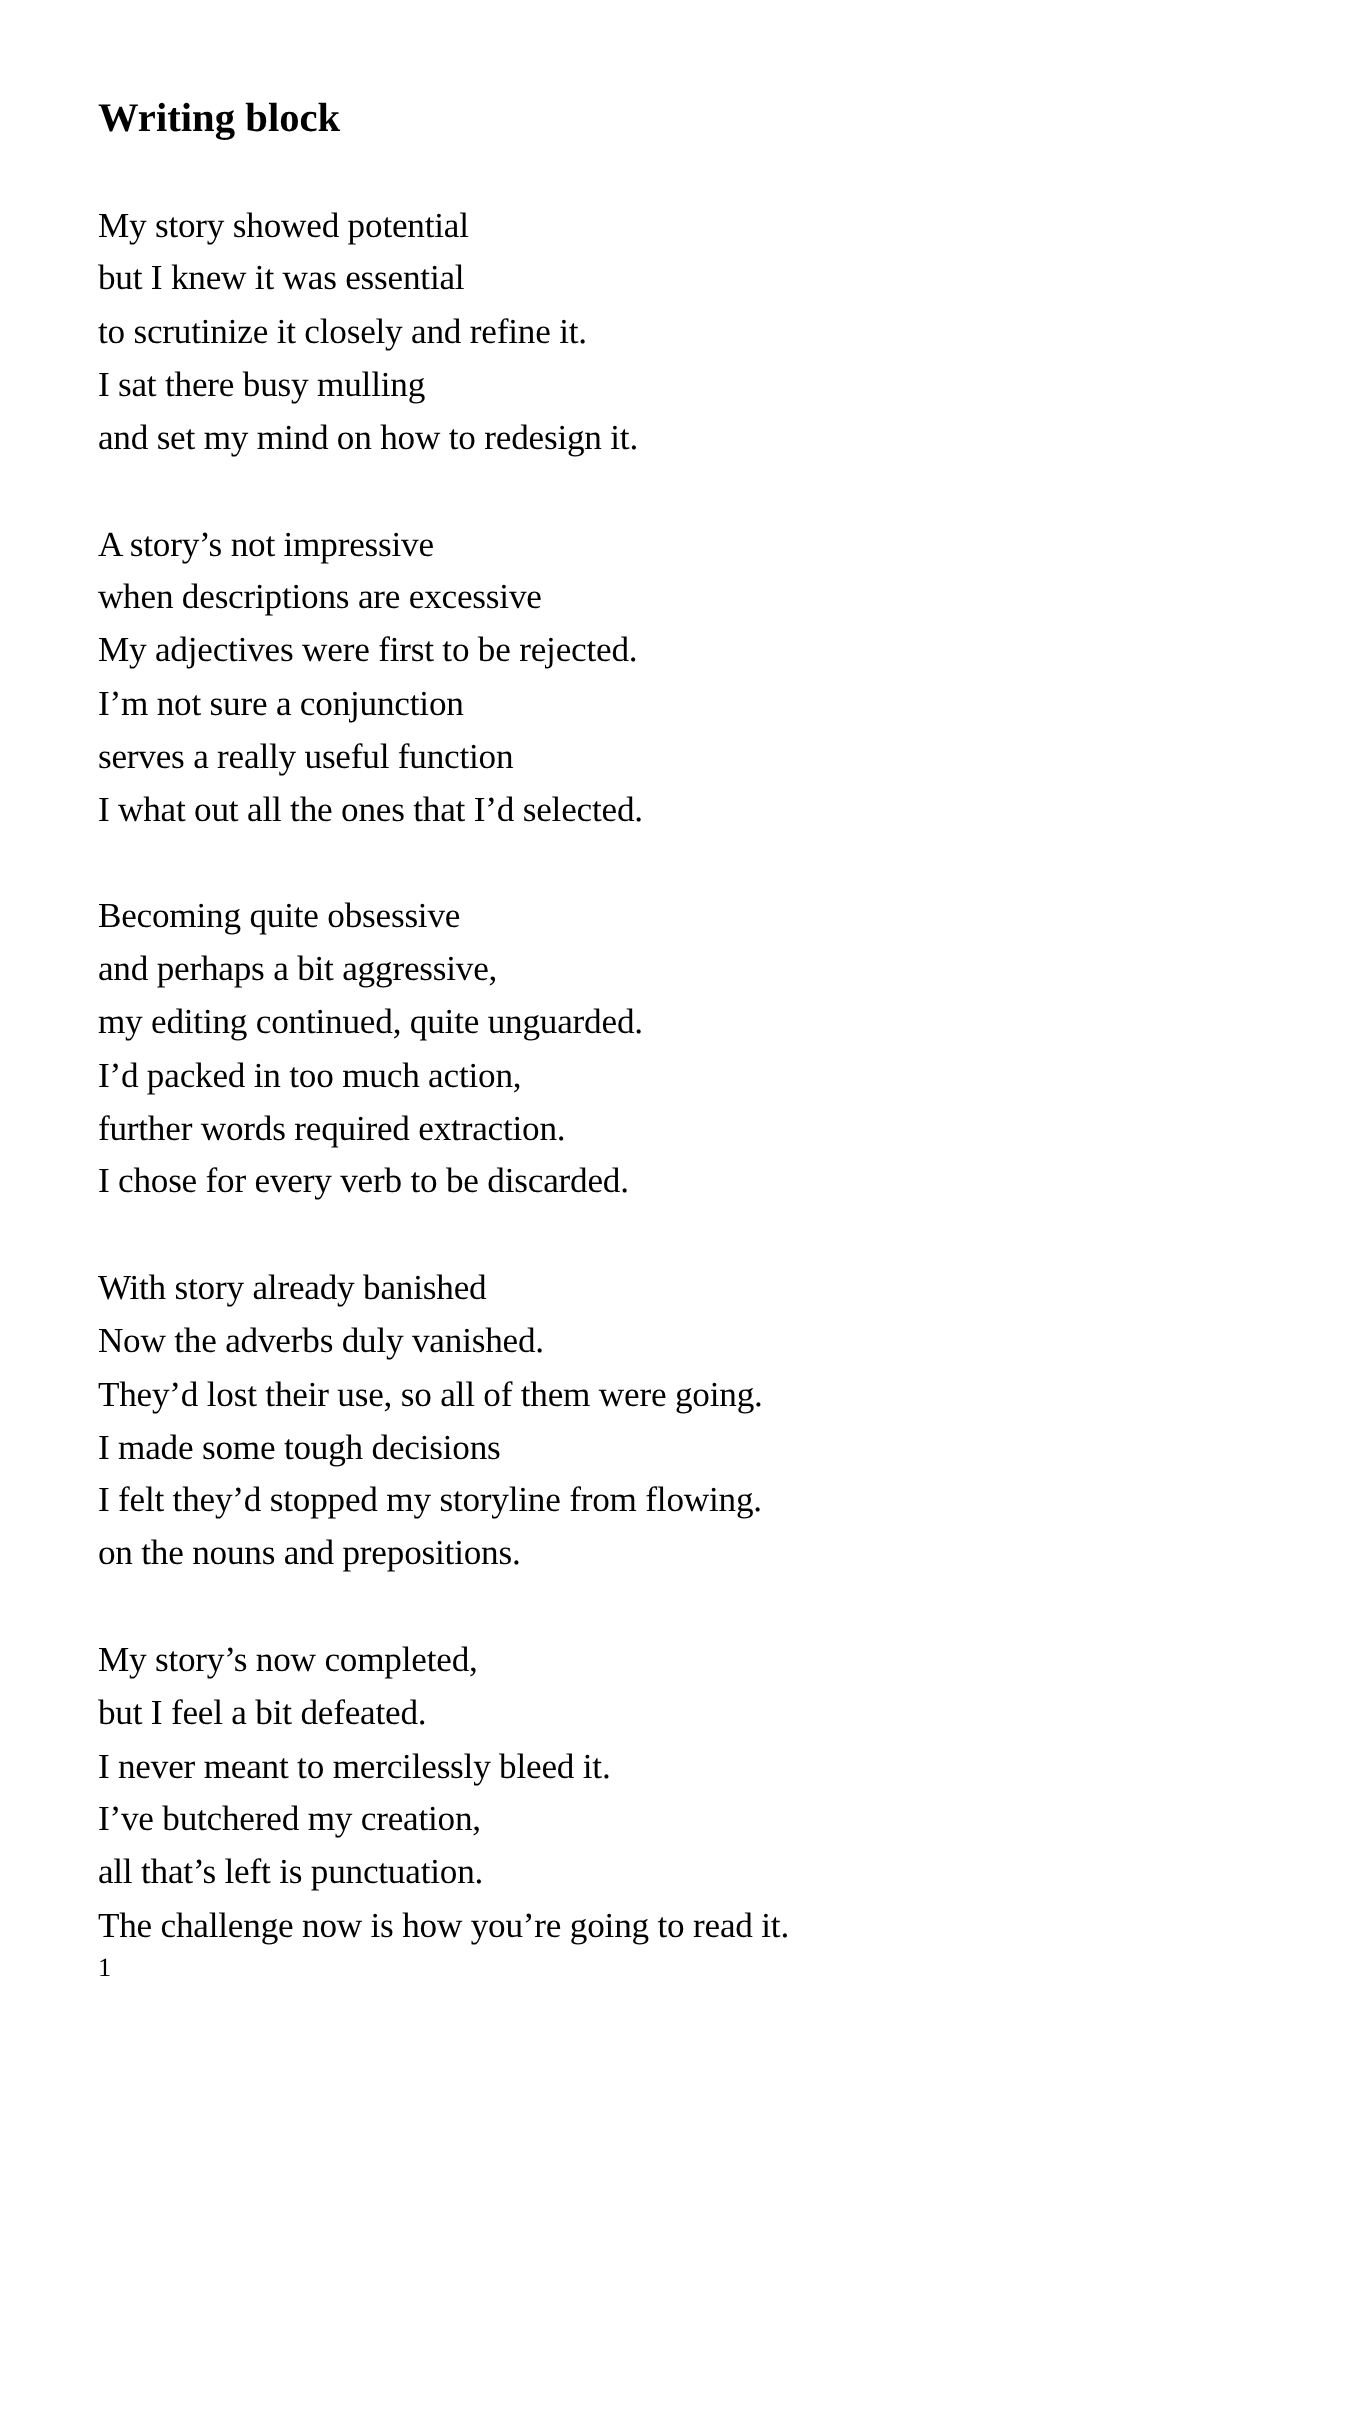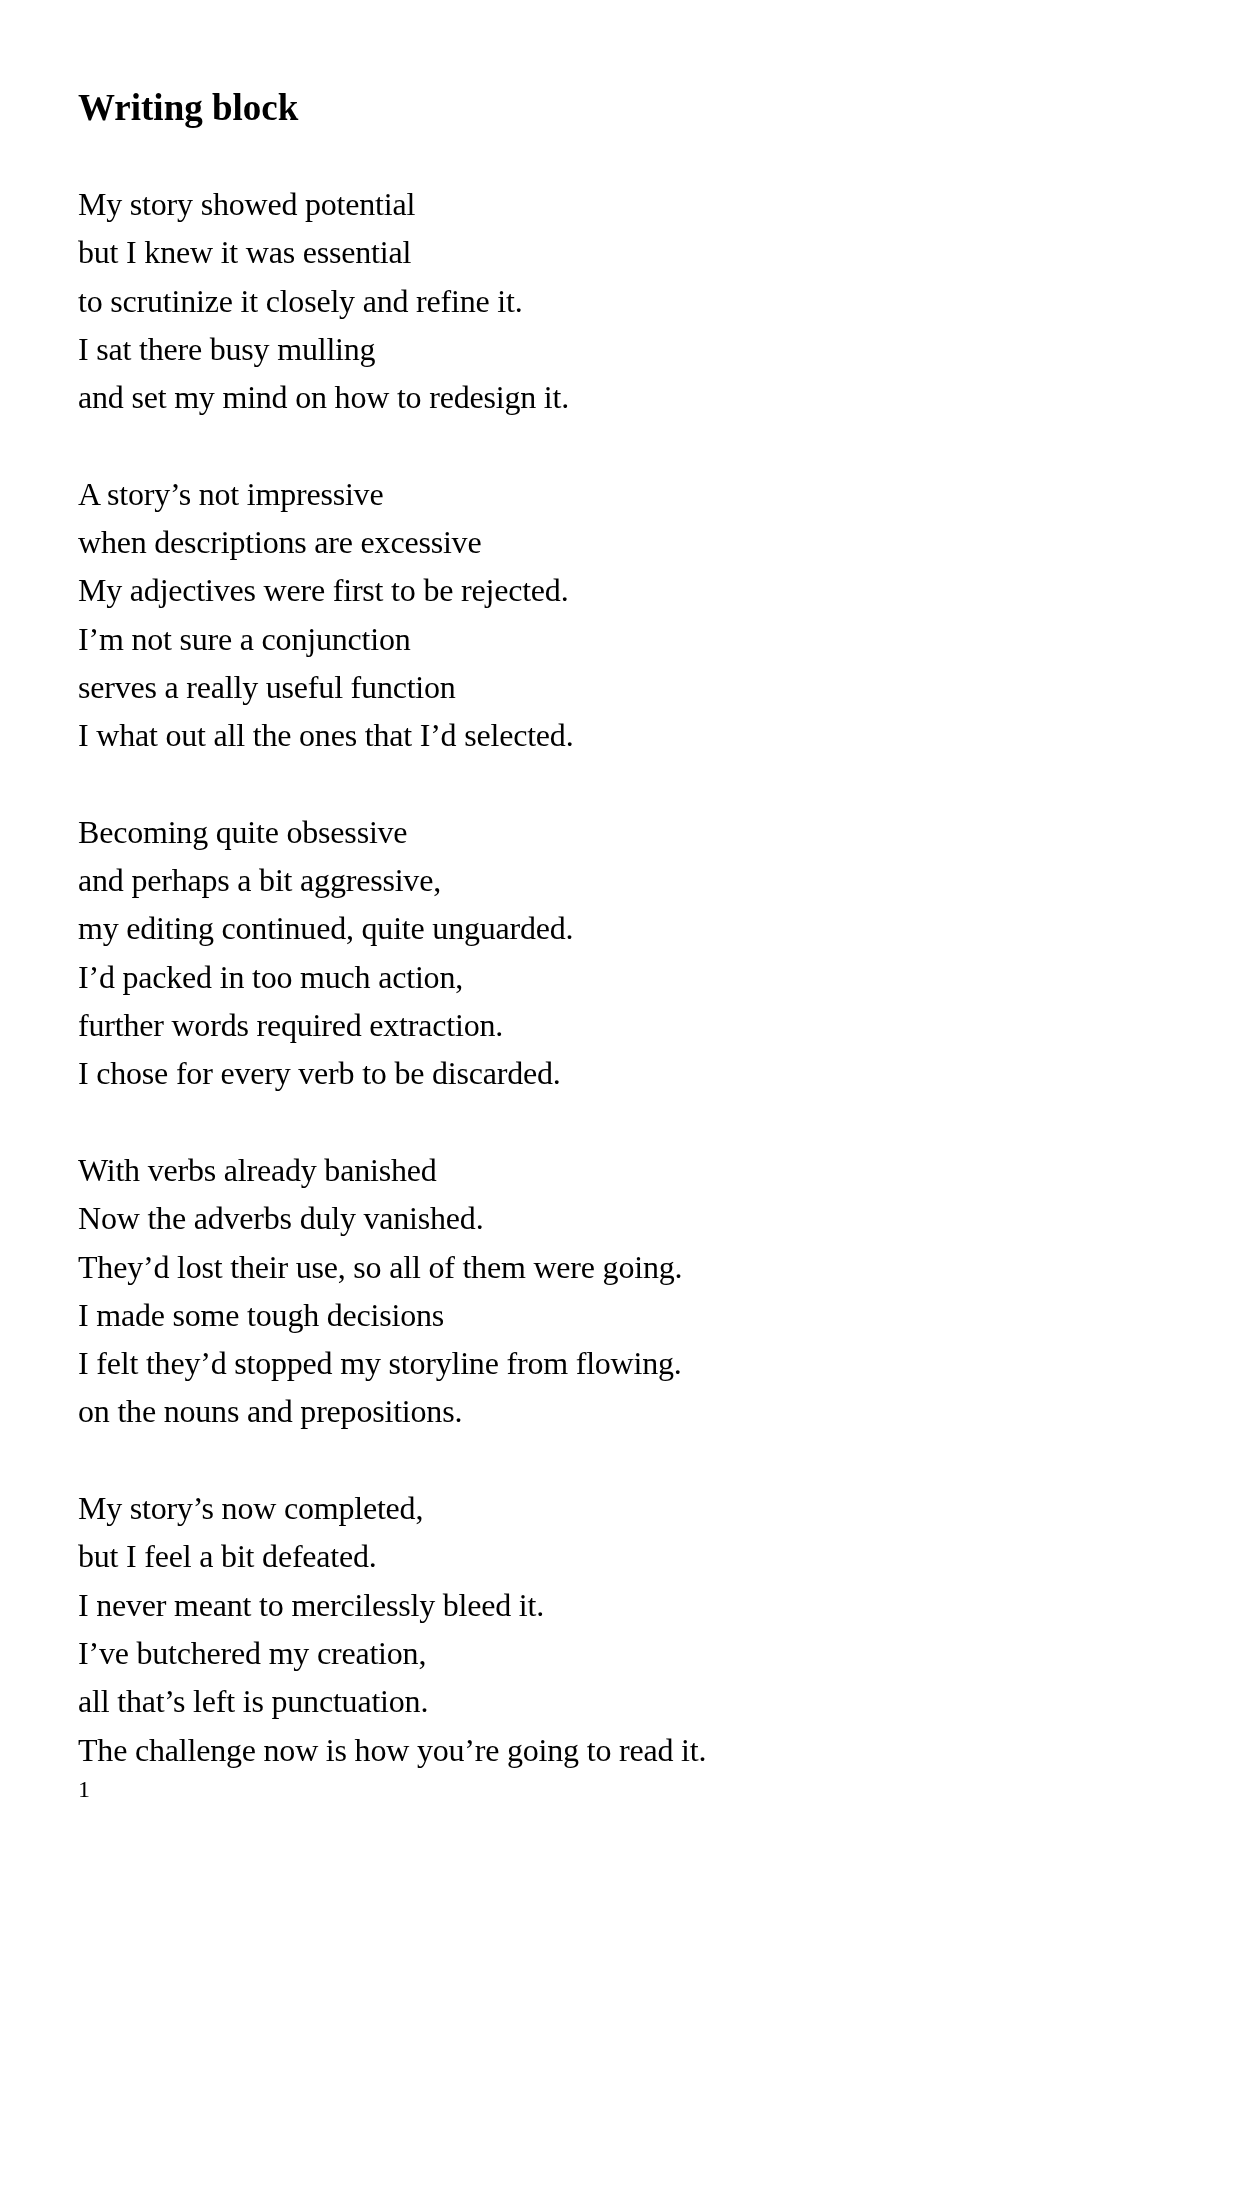--- a/index.html
+++ b/index.html
@@ -10,21 +10,21 @@
     body {
       width: 1242px;
       height: 2208px;
       position: relative;
       overflow: hidden;
       font-family: "Liberation Serif", "DejaVu Serif", serif;
       color: #000000;
     }
     .page {
       position: absolute;
-      left: 78px;
+      left: 89px;
       top: 84px;
       width: 1100px;
     }
     .title {
       font-weight: bold;
       font-size: 37px;
       line-height: 48px;
       margin: 0;
       height: 48px;
     }
@@ -80,21 +80,21 @@
     <div class="line">Becoming quite obsessive</div>
     <div class="line">and perhaps a bit aggressive,</div>
     <div class="line">my editing continued, quite unguarded.</div>
     <div class="line">I’d packed in too much action,</div>
     <div class="line">further words required extraction.</div>
     <div class="line">I chose for every verb to be discarded.</div>
   </div>
   <div class="stanza-gap"></div>
 
   <div class="stanza">
-    <div class="line">With verbs already banished</div>
+    <div class="line">With story already banished</div>
     <div class="line">Now the adverbs duly vanished.</div>
     <div class="line">They’d lost their use, so all of them were going.</div>
     <div class="line">I made some tough decisions</div>
     <div class="line">I felt they’d stopped my storyline from flowing.</div>
     <div class="line">on the nouns and prepositions.</div>
   </div>
   <div class="stanza-gap"></div>
 
   <div class="stanza">
     <div class="line">My story’s now completed,</div>

